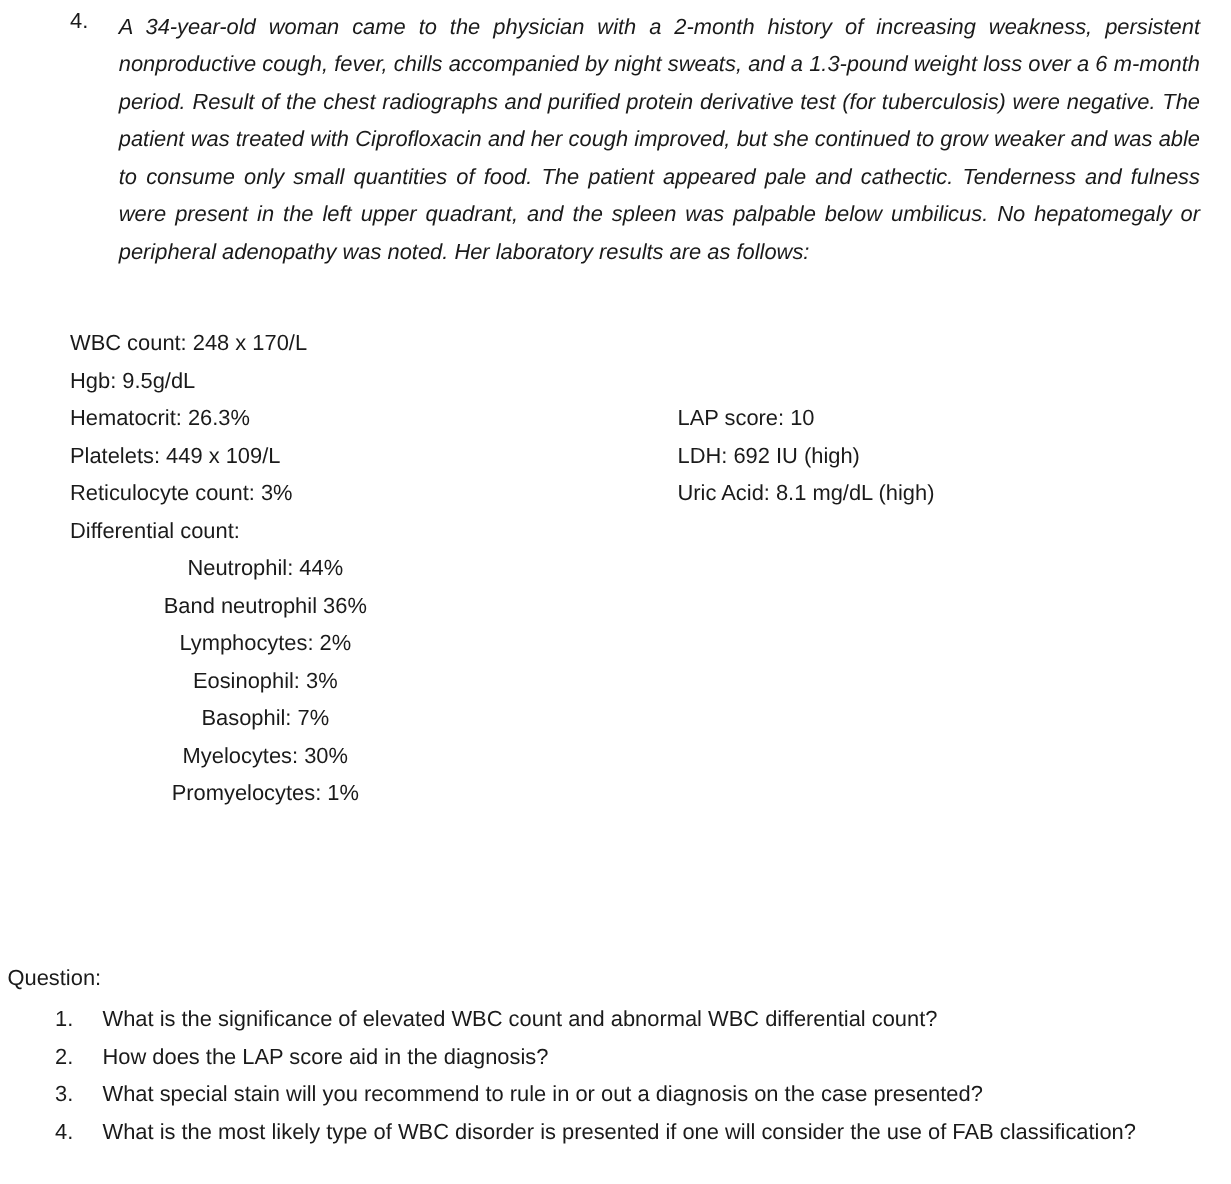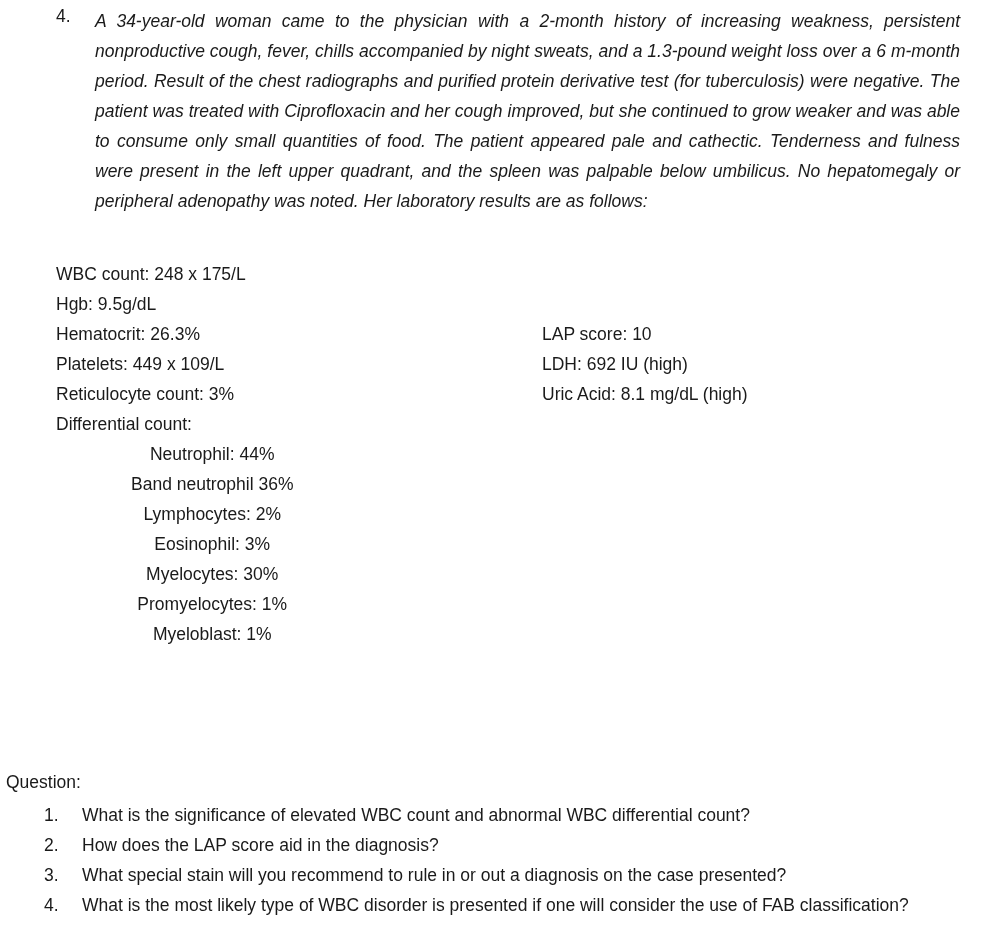--- a/index.html
+++ b/index.html
@@ -26,42 +26,42 @@
   </style>
 </head>
 <body>
 
 <div class="case">
   <span class="case-num">4.</span>
   <div class="case-text">A 34-year-old woman came to the physician with a 2-month history of increasing weakness, persistent nonproductive cough, fever, chills accompanied by night sweats, and a 1.3-pound weight loss over a 6 m-month period. Result of the chest radiographs and purified protein derivative test (for tuberculosis) were negative. The patient was treated with Ciprofloxacin and her cough improved, but she continued to grow weaker and was able to consume only small quantities of food. The patient appeared pale and cathectic. Tenderness and fulness were present in the left upper quadrant, and the spleen was palpable below umbilicus. No hepatomegaly or peripheral adenopathy was noted. Her laboratory results are as follows:</div>
 </div>
 
 <div class="labs-left">
-  <div class="line">WBC count: 248 x 175/L</div>
+  <div class="line">WBC count: 248 x 170/L</div>
   <div class="line">Hgb: 9.5g/dL</div>
   <div class="line">Hematocrit: 26.3%</div>
   <div class="line">Platelets: 449 x 109/L</div>
   <div class="line">Reticulocyte count: 3%</div>
   <div class="line">Differential count:</div>
 </div>
 
 <div class="labs-right">
   <div class="line">LAP score: 10</div>
   <div class="line">LDH:  692 IU (high)</div>
   <div class="line">Uric Acid: 8.1 mg/dL (high)</div>
 </div>
 
 <div class="diff-list">
   <div class="line">Neutrophil: 44%</div>
   <div class="line">Band neutrophil 36%</div>
   <div class="line">Lymphocytes: 2%</div>
   <div class="line">Eosinophil: 3%</div>
+  <div class="line">Basophil: 7%</div>
   <div class="line">Myelocytes: 30%</div>
   <div class="line">Promyelocytes: 1%</div>
-  <div class="line">Myeloblast: 1%</div>
 </div>
 
 <div class="question-heading">Question:</div>
 
 <div class="questions">
   <div class="q-item" style="top:0px;">
     <span class="q-num">1.</span>
     <span class="q-text">What is the significance of elevated WBC count and abnormal WBC differential count?</span>
   </div>
   <div class="q-item" style="top:30px;">

